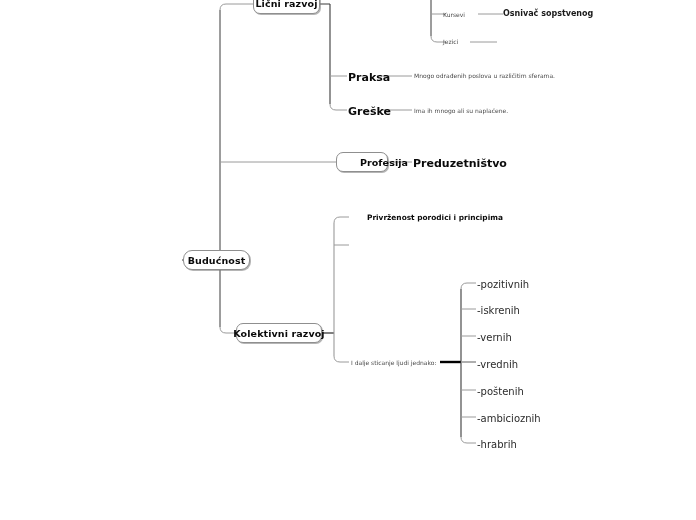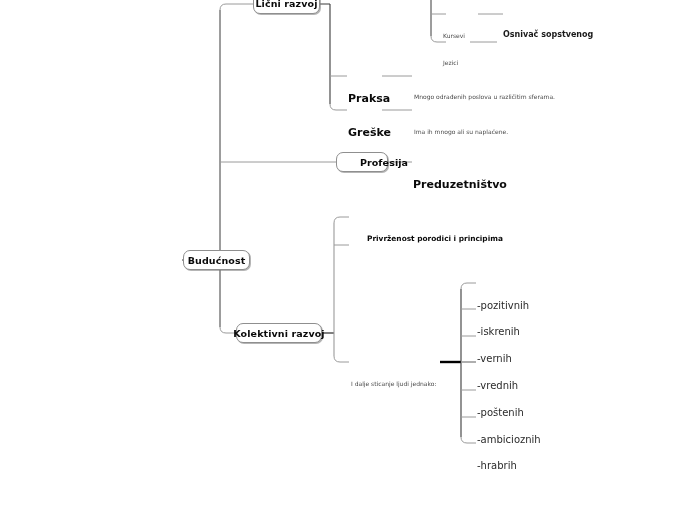--- a/index.html
+++ b/index.html
@@ -41,21 +41,20 @@
     font-weight: bold;
     font-size: 9.5px;
     letter-spacing: 0.1px;
     white-space: nowrap;
     color: #0a0a0a;
   }
   .lbl {
     position: absolute;
     white-space: nowrap;
     line-height: 1.25;
-    margin-top: 21px;
   }
   .lbl-bold {
     font-weight: bold;
     font-size: 11px;
     color: #0a0a0a;
   }
   .lbl-mid {
     font-weight: bold;
     font-size: 8px;
     color: #1a1a1a;
@@ -131,21 +130,21 @@
     <path d="M461,362 L476,362" fill="none" stroke="#9a9a9a" stroke-width="1.6"></path>
     <path d="M461,390 L476,390" fill="none" stroke="#9a9a9a" stroke-width="1"></path>
     <path d="M461,417 L476,417" fill="none" stroke="#9a9a9a" stroke-width="1"></path>
     <path d="M461,437 Q461,443 467,443 L476,443" fill="none" stroke="#9a9a9a" stroke-width="1"></path>
   </svg>
 
   <div class="node" style="left:253px; top:-7px; width:67px; height:21px;">
     <span>Lični razvoj</span>
   </div>
 
-  <div class="node" style="left:183px; top:250px; width:67px; height:20px;">
+  <div class="node" style="left:183px; top:250px; width:67px; height:20px;border-radius:9px;">
     <span>Budućnost</span>
   </div>
 
   <div class="node" style="left:336px; top:152px; width:52px; height:20px;padding-left:44px;">
     <span>Profesija</span>
   </div>
 
   <div class="node" style="left:236px; top:323px; width:86px; height:20px;align-items:center;">
     <span>Kolektivni razvoj</span>
   </div>

